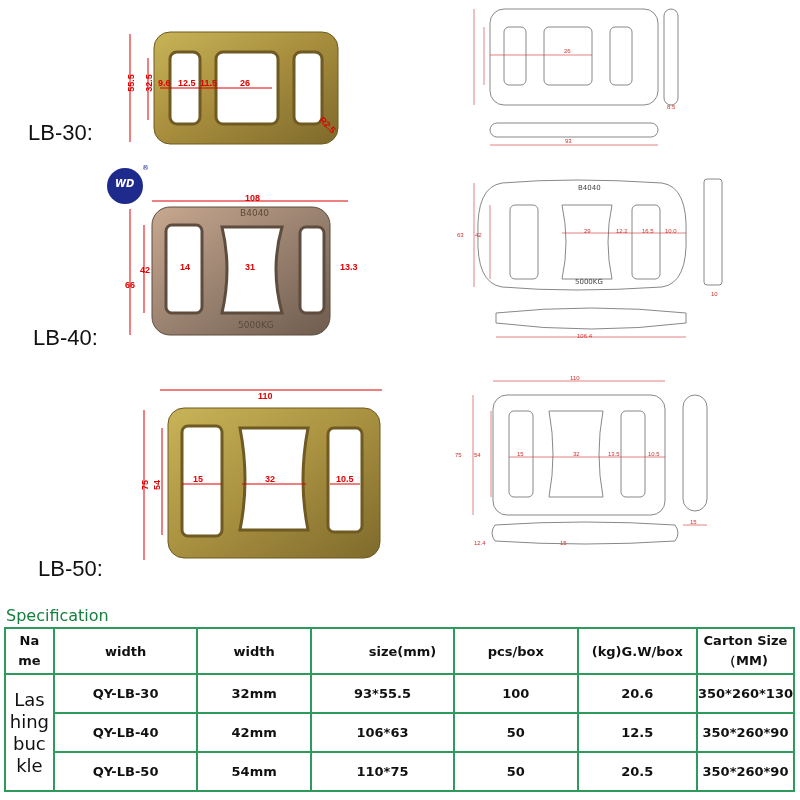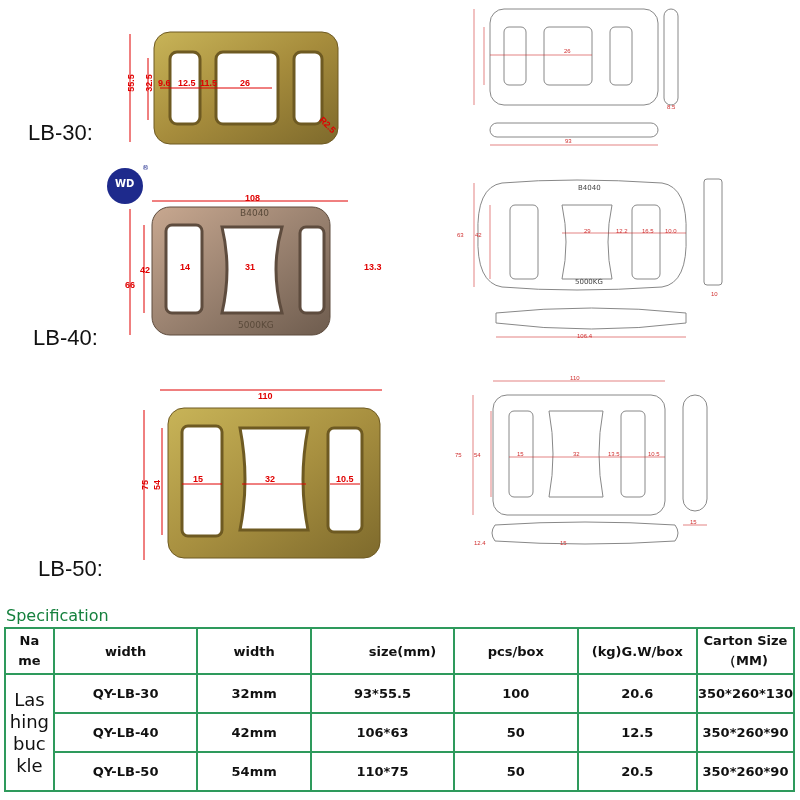--- a/index.html
+++ b/index.html
@@ -54,21 +54,21 @@
   <line x1="14" y1="4" x2="14" y2="100" stroke="#d03030" stroke-width="0.6"></line>
   <line x1="24" y1="22" x2="24" y2="80" stroke="#d03030" stroke-width="0.6"></line>
   <line x1="30" y1="50" x2="132" y2="50" stroke="#d03030" stroke-width="0.6"></line>
   <line x1="30" y1="140" x2="198" y2="140" stroke="#d03030" stroke-width="0.6"></line>
 </svg>
 <div class="cad-dim" style="left:565px;top:138px;">93</div>
 <div class="cad-dim" style="left:667px;top:104px;">8.5</div>
 <div class="cad-dim" style="left:564px;top:48px;">26</div>
 
 <div class="abs" style="left:107px;top:168px;width:36px;height:36px;border-radius:50%;background:#1e2a8c;border:3px dotted #1e2a8c;box-sizing:border-box;"></div>
-<div class="abs" style="left:115px;top:178px;font-family:'DejaVu Sans',sans-serif;font-size:10px;font-weight:bold;color:#fff;">WD</div>
+<div class="abs" style="left:115px;top:178px;font-family:'DejaVu Sans',sans-serif;font-size:10px;font-weight:bold;color:#fff;font-style:italic;">WD</div>
 <div class="abs" style="left:142px;top:164px;font-size:7px;color:#1e2a8c;">®</div>
 
 <div class="abs model-label" style="left:33px;top:325px;">LB-40:</div>
 
 <svg class="abs" style="left:122px;top:195px;" width="240" height="150" viewBox="0 0 240 150">
   <defs>
     <linearGradient id="metalB" x1="0" y1="0" x2="1" y2="1">
       <stop offset="0" stop-color="#c8a890"></stop>
         <stop offset="0.5" stop-color="#9a8270"></stop>
         <stop offset="1" stop-color="#6e5c4e"></stop>
@@ -80,21 +80,21 @@
   <rect x="178" y="32" width="24" height="86" rx="6" fill="#fff" stroke="#5e4c3e" stroke-width="3"></rect>
   <line x1="30" y1="6" x2="226" y2="6" stroke="#e00000"></line>
   <line x1="8" y1="14" x2="8" y2="140" stroke="#e00000"></line>
   <line x1="22" y1="30" x2="22" y2="118" stroke="#e00000"></line>
 </svg>
 <div class="dim" style="left:245px;top:193px;">108</div>
 <div class="dim" style="left:125px;top:280px;">66</div>
 <div class="dim" style="left:140px;top:265px;">42</div>
 <div class="dim" style="left:180px;top:262px;">14</div>
 <div class="dim" style="left:245px;top:262px;">31</div>
-<div class="dim" style="left:340px;top:262px;margin-left:24px;">13.3</div>
+<div class="dim" style="left:340px;top:262px;">13.3</div>
 <div class="abs" style="left:240px;top:208px;font-size:9px;color:#5a4a3a;">B4040</div>
 <div class="abs" style="left:238px;top:320px;font-size:9px;color:#5a4a3a;">5000KG</div>
 
 <svg class="abs" style="left:462px;top:175px;" width="270" height="175" viewBox="0 0 270 175">
   <path d="M40 8 Q110 2 200 8 Q226 12 224 60 Q226 108 200 112 Q110 118 40 112 Q14 108 16 60 Q14 12 40 8 Z" fill="none" stroke="#888"></path>
   <rect x="48" y="30" width="28" height="74" rx="5" fill="none" stroke="#888"></rect>
   <path d="M100 30 L150 30 Q142 67 150 104 L100 104 Q108 67 100 30 Z" fill="none" stroke="#888"></path>
   <rect x="170" y="30" width="28" height="74" rx="5" fill="none" stroke="#888"></rect>
   <rect x="242" y="4" width="18" height="106" rx="3" fill="none" stroke="#888"></rect>
   <path d="M34 138 Q130 128 224 138 L224 148 Q130 160 34 148 Z" fill="none" stroke="#888"></path>

